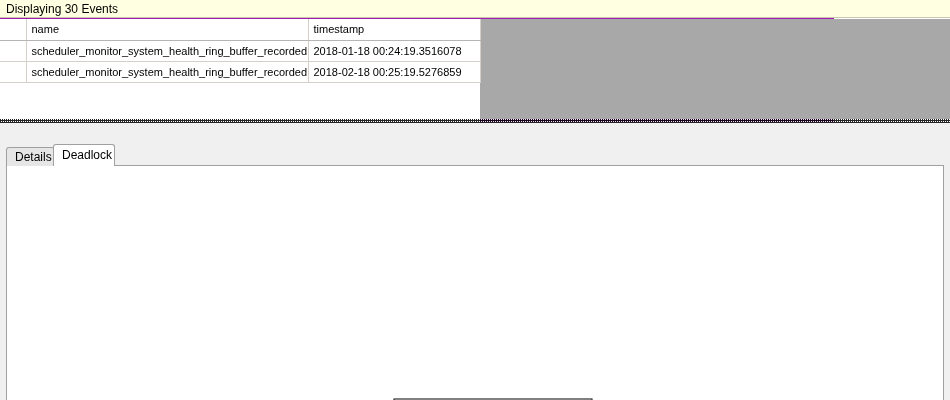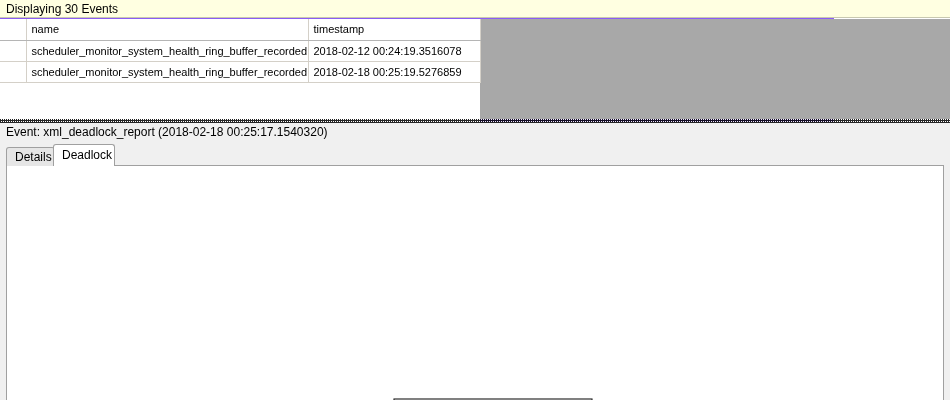--- a/index.html
+++ b/index.html
@@ -4,21 +4,21 @@
 <style>
   html,body{margin:0;padding:0;}
   body{
     width:950px;height:400px;overflow:hidden;
     font-family:"Liberation Sans", sans-serif;
     font-size:12px;color:#000;background:#ffffff;
   }
   .app{position:relative;width:950px;height:400px;}
 
   
-  .events-pane{position:absolute;left:0;top:0;width:834px;height:122px;background:#8b5cf6;}
+  .events-pane{position:absolute;left:0;top:0;width:834px;height:122px;background:#a21caf;}
   .events-banner{
     position:absolute;left:0;top:0;width:950px;height:18px;
     background:#ffffe1;border-bottom:1px solid #c8c8b0;
     display:flex;align-items:center;padding-left:6px;box-sizing:border-box;
     font-size:12px;color:#000;
   }
   .grid{
     position:absolute;left:0;top:19px;width:480px;height:103px;
     background:#ffffff;box-sizing:border-box;
   }
@@ -106,37 +106,36 @@
           <tr>
             <th class="sel-head"></th>
             <th>name</th>
             <th>timestamp</th>
           </tr>
         </thead>
         <tbody>
           <tr>
             <td class="sel-cell"></td>
             <td class="name-cell">scheduler_monitor_system_health_ring_buffer_recorded</td>
-            <td>2018-02-12 00:24:19.3516078</td>
+            <td>2018-01-18 00:24:19.3516078</td>
           </tr>
           <tr>
             <td class="sel-cell"></td>
             <td class="name-cell">scheduler_monitor_system_health_ring_buffer_recorded</td>
             <td>2018-02-18 00:25:19.5276859</td>
           </tr>
         </tbody>
       </table>
     </div>
   </div>
 
   <div class="splitter"></div>
 
   <div class="detail-pane">
 
-    <div class="event-title">Event: xml_deadlock_report (2018-02-18 00:25:17.1540320)</div>
 
     <div class="tabstrip">
       <div class="tab tab-details">Details</div>
       <div class="tab tab-deadlock active">Deadlock</div>
     </div>
 
     <div class="tab-body">
       <div class="canvas">
         <svg width="936" height="356" viewBox="0 0 936 356" xmlns="http://www.w3.org/2000/svg">
           <defs>

